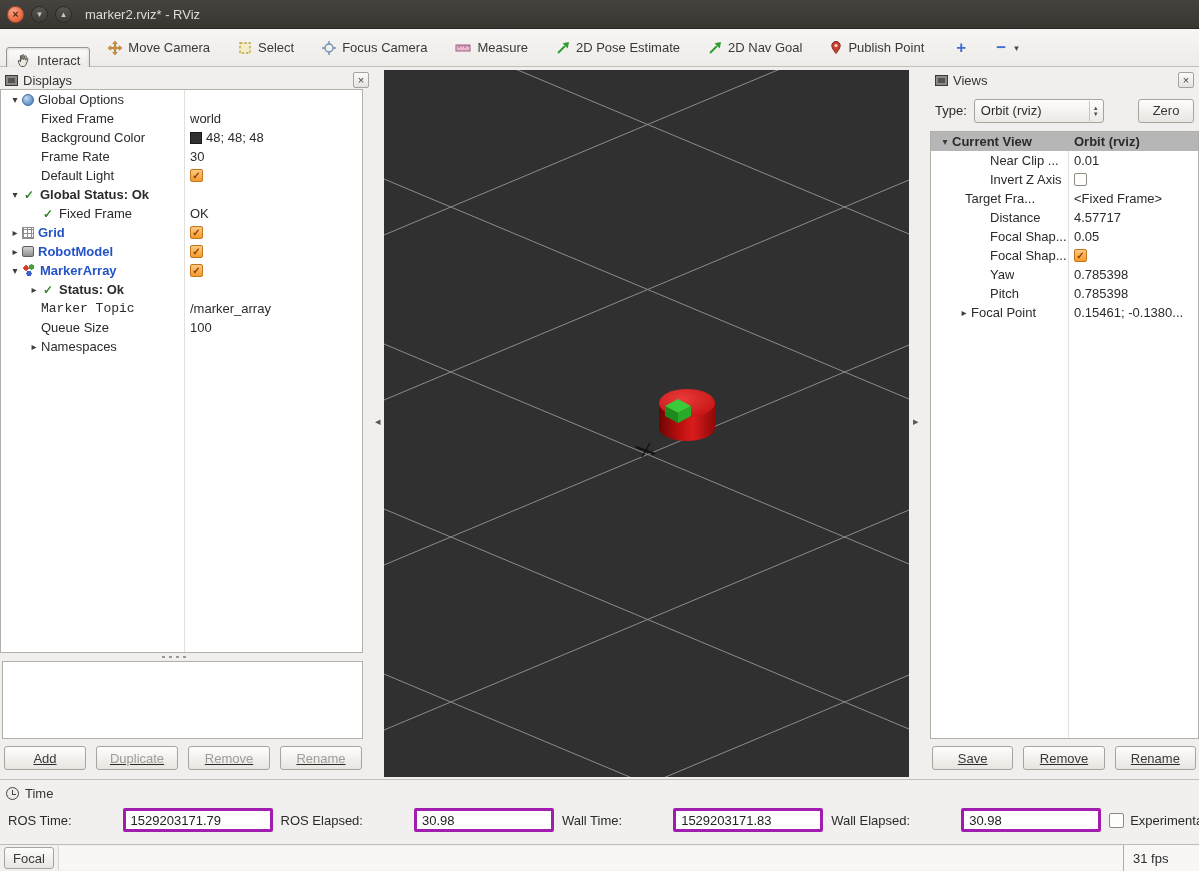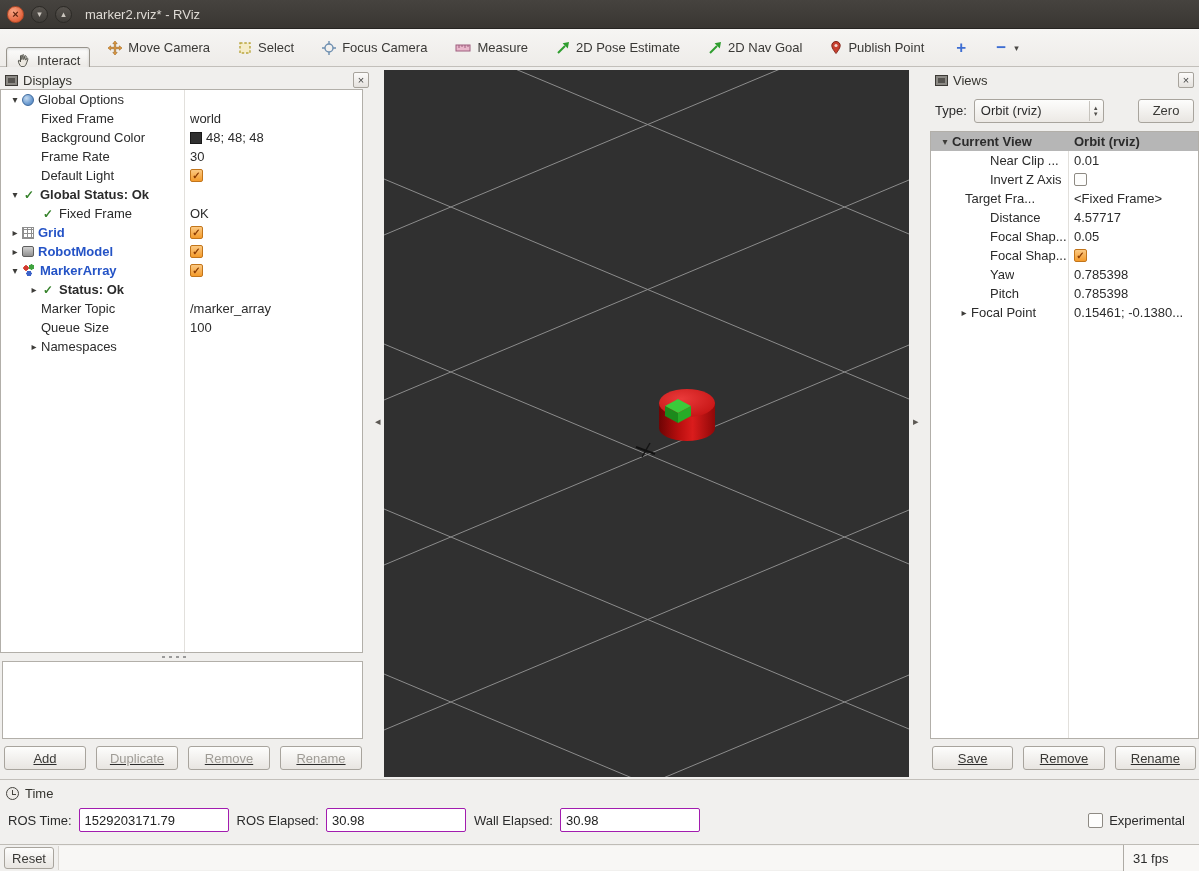--- a/index.html
+++ b/index.html
@@ -100,22 +100,22 @@
   .collapse-arrow.right { left:913px; }
 
   
   .time-panel { height:65px; background:#F1F0EE; border-top:1px solid #C2BFBA; }
   .time-header { height:24px; display:flex; align-items:center; gap:6px; padding:3px 6px 0 6px; color:#35342F; }
   .clock-icon { width:13px; height:13px; border:1px solid #45443F; border-radius:50%; position:relative; background:#EDEBE8; }
   .clock-icon::before { content:''; position:absolute; left:5px; top:2px; width:1px; height:5px; background:#45443F; }
   .clock-icon::after { content:''; position:absolute; left:5px; top:6px; width:4px; height:1px; background:#45443F; }
   .time-fields { display:flex; align-items:center; padding:4px 8px 0 8px; gap:8px; }
   .time-field { display:flex; align-items:center; gap:7px; white-space:nowrap; }
-  .tf-input { height:24px; border:1px solid #a21caf; border-radius:2px; background:#FFF; padding:0 5px;
-              font:inherit; color:#222; }
+  .tf-input { height:24px; border:3px solid #a21caf; border-radius:2px; background:#FFF; padding:0 5px;
+              font:inherit; color:#222;margin-left:44px; }
   .experimental { margin-left:auto; display:flex; align-items:center; gap:6px; margin-right:6px; }
   .experimental .cb { width:15px; height:15px; }
 
   
   .statusbar { height:27px; border-top:1px solid #BFBCB6; display:flex; align-items:stretch; background:#F1F0EE; }
   .reset-btn { flex:none; width:50px; height:22px; margin:2px 4px; }
   .status-area { flex:1; margin:1px 0; background:#F8F7F5; border-left:1px solid #D8D5D0; }
   .fps { flex:none; width:76px; border-left:1px solid #AEABA5; display:flex; align-items:center; padding-left:9px; background:#F8F7F5; }
 </style>
 </head>
@@ -313,21 +313,21 @@
           </div>
           <div class="tree-row">
             <div class="row-name" style="padding-left: 26px;">
               <span class="expander">▸</span>
               <span class="row-icon check-icon">✓</span>
               <span class="row-label b">Status: Ok</span>
             </div>
             <div class="row-value" style="left: 183px;"></div>
           </div>
           <div class="tree-row">
-            <div class="row-name" style="padding-left: 26px;">
+            <div class="row-name" style="padding-left: 26px; font-family: Liberation Mono, monospace;">
               <span class="expander"></span>
               <span class="row-label">Marker Topic</span>
             </div>
             <div class="row-value" style="left: 183px;">
               <span class="value-text">/marker_array</span>
             </div>
           </div>
           <div class="tree-row">
             <div class="row-name" style="padding-left: 26px;">
               <span class="expander"></span>
@@ -530,29 +530,33 @@
     <div class="time-fields">
       <label class="time-field">
           <span class="tf-label">ROS Time:</span>
           <input class="tf-input" value="1529203171.79" style="width: 150px;">
         </label>
         <label class="time-field">
           <span class="tf-label">ROS Elapsed:</span>
           <input class="tf-input" value="30.98" style="width: 140px;">
         </label>
         <label class="time-field">
+          <span class="tf-label">Wall Time:</span>
+          <input class="tf-input" value="1529203171.83" style="width: 150px;">
+        </label>
+        <label class="time-field">
           <span class="tf-label">Wall Elapsed:</span>
           <input class="tf-input" value="30.98" style="width: 140px;">
         </label>
         <label class="experimental">
         <span class="cb"></span>
         <span>Experimental</span>
       </label>
     </div>
   </div>
 
   <div class="statusbar">
-    <button class="btn reset-btn">Reset</button>
+    <button class="btn reset-btn">Focal</button>
     <div class="status-area"></div>
     <div class="fps">31 fps</div>
   </div>
 
 </div>
 
 </body></html>

